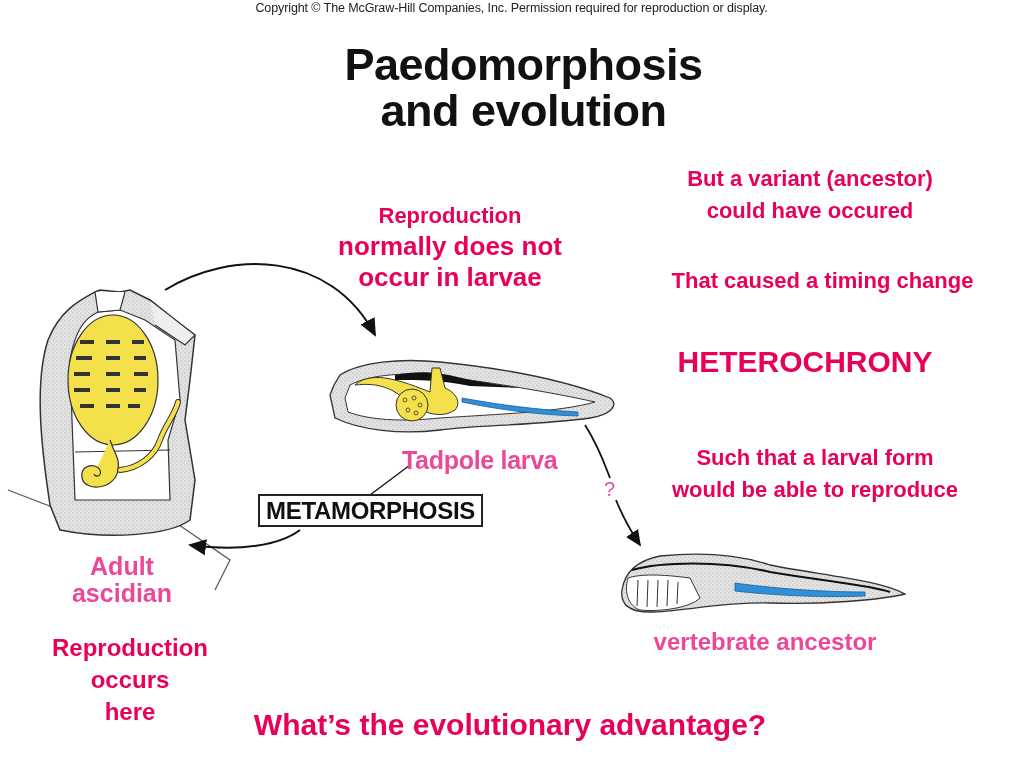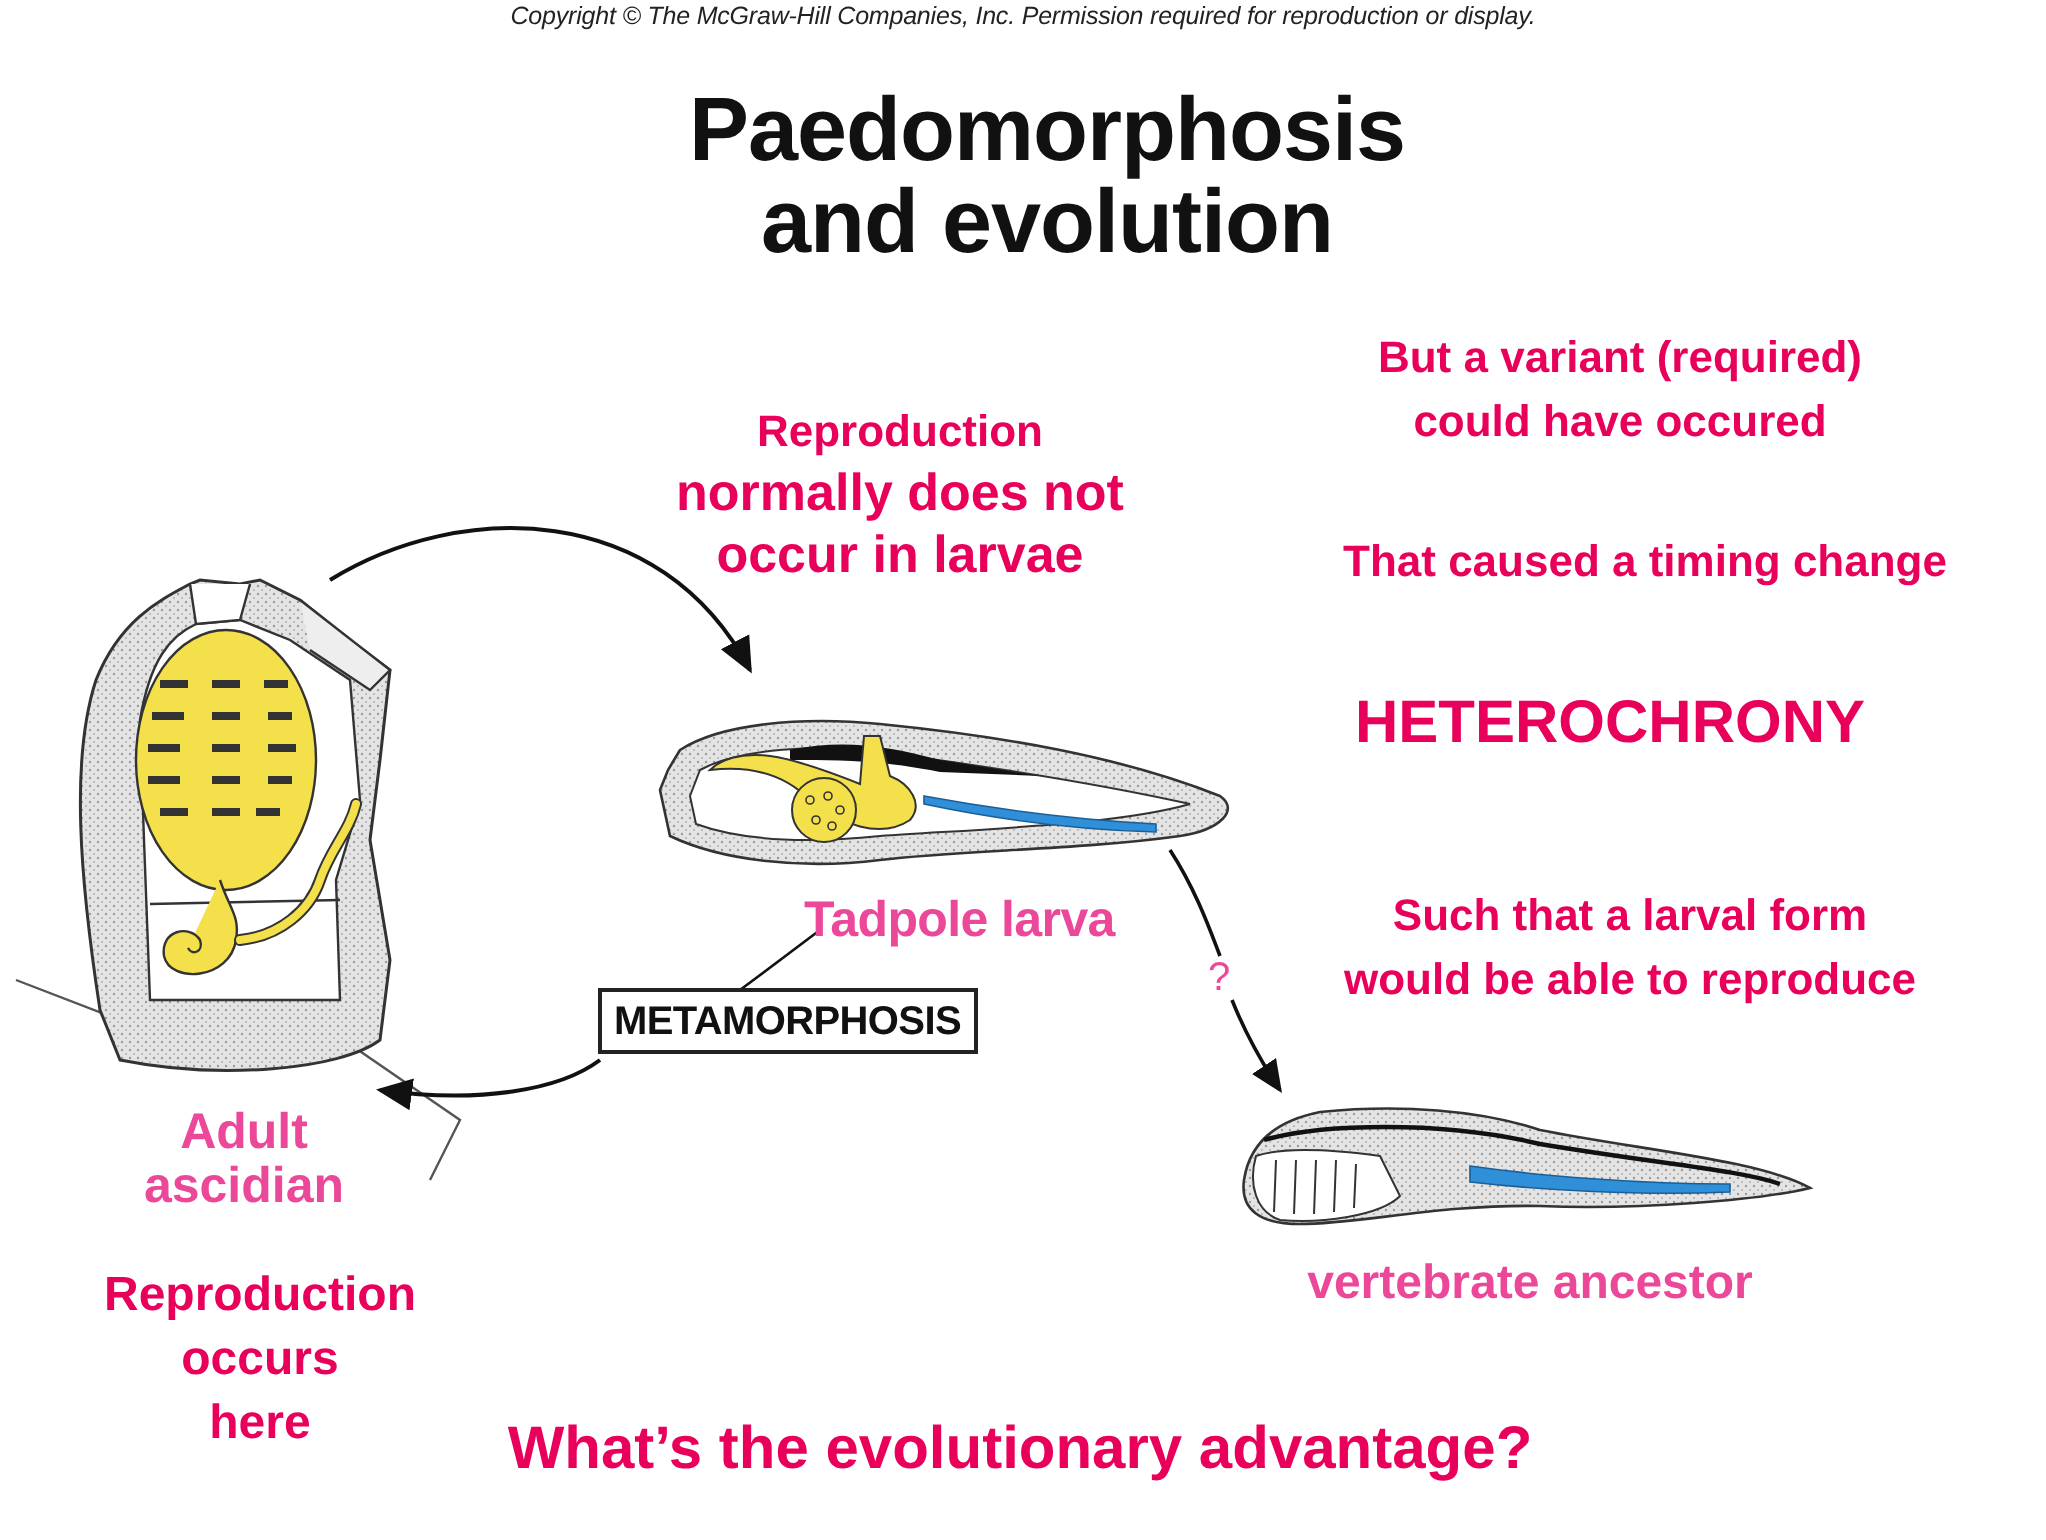--- a/index.html
+++ b/index.html
@@ -1,24 +1,24 @@
 <!DOCTYPE html>
 <html><head>
 <meta charset="utf-8">
 <style>
   html, body { margin: 0; padding: 0; background: #ffffff; }
   body { width: 1023px; height: 770px; position: relative; overflow: hidden;
          font-family: "Liberation Sans", sans-serif; }
   .abs { position: absolute; }
-  .copyright { left: 0; width: 1023px; top: 1px; text-align: center; font-size: 12.5px; color: #222; letter-spacing: -0.1px; font-style: italic; }
+  .copyright { left: 0; width: 1023px; top: 1px; text-align: center; font-size: 12.5px; color: #222; letter-spacing: -0.1px; }
   .title { left: 0; width: 1023px; top: 42px; text-align: center; font-size: 45px; font-weight: bold; line-height: 46px; color: #111; letter-spacing: -0.5px; margin-left: 12px; }
   .pink { color: #e8005a; font-weight: bold; text-align: center; }
   .lbl { color: #ec4899; font-weight: bold; text-align: center; }
   svg.diagram { position: absolute; left: 0; top: 0; }
-  .meta-box { left: 258px; top: 494px; border: 2px solid #222; padding: 1px 6px 0 6px; font-size: 20px; font-weight: bold; color: #111; background: #fff; letter-spacing: -0.3px; line-height: 28px; margin-left: 41px; }
+  .meta-box { left: 258px; top: 494px; border: 2px solid #222; padding: 1px 6px 0 6px; font-size: 24px; font-weight: bold; color: #111; background: #fff; letter-spacing: -0.3px; line-height: 28px; }
 </style>
 </head>
 <body>
 
 <div class="abs copyright">Copyright © The McGraw-Hill Companies, Inc. Permission required for reproduction or display.</div>
 <div class="abs title">
   <div>Paedomorphosis</div>
   <div>and evolution</div>
 </div>
 
@@ -121,21 +121,21 @@
   <div style="font-size:26px;">occur in larvae</div>
 </div>
 
 <div class="abs pink" style="left:20px; top:632px; width:220px; font-size:24px; line-height:32px;">
   <div>Reproduction</div>
   <div>occurs</div>
   <div>here</div>
 </div>
 
 <div class="abs pink" style="left:610px; top:163px; width:400px; font-size:22px; line-height:32px;">
-  <div>But a variant (required)</div>
+  <div>But a variant (ancestor)</div>
   <div>could have occured</div>
 </div>
 
 <div class="abs pink" style="left:615px; top:268px; width:415px; font-size:22px;">That caused a timing change</div>
 
 <div class="abs pink" style="left:620px; top:345px; width:370px; font-size:30px;">HETEROCHRONY</div>
 
 <div class="abs pink" style="left:610px; top:442px; width:410px; font-size:22px; line-height:32px;">
   <div>Such that a larval form</div>
   <div>would be able to reproduce</div>

